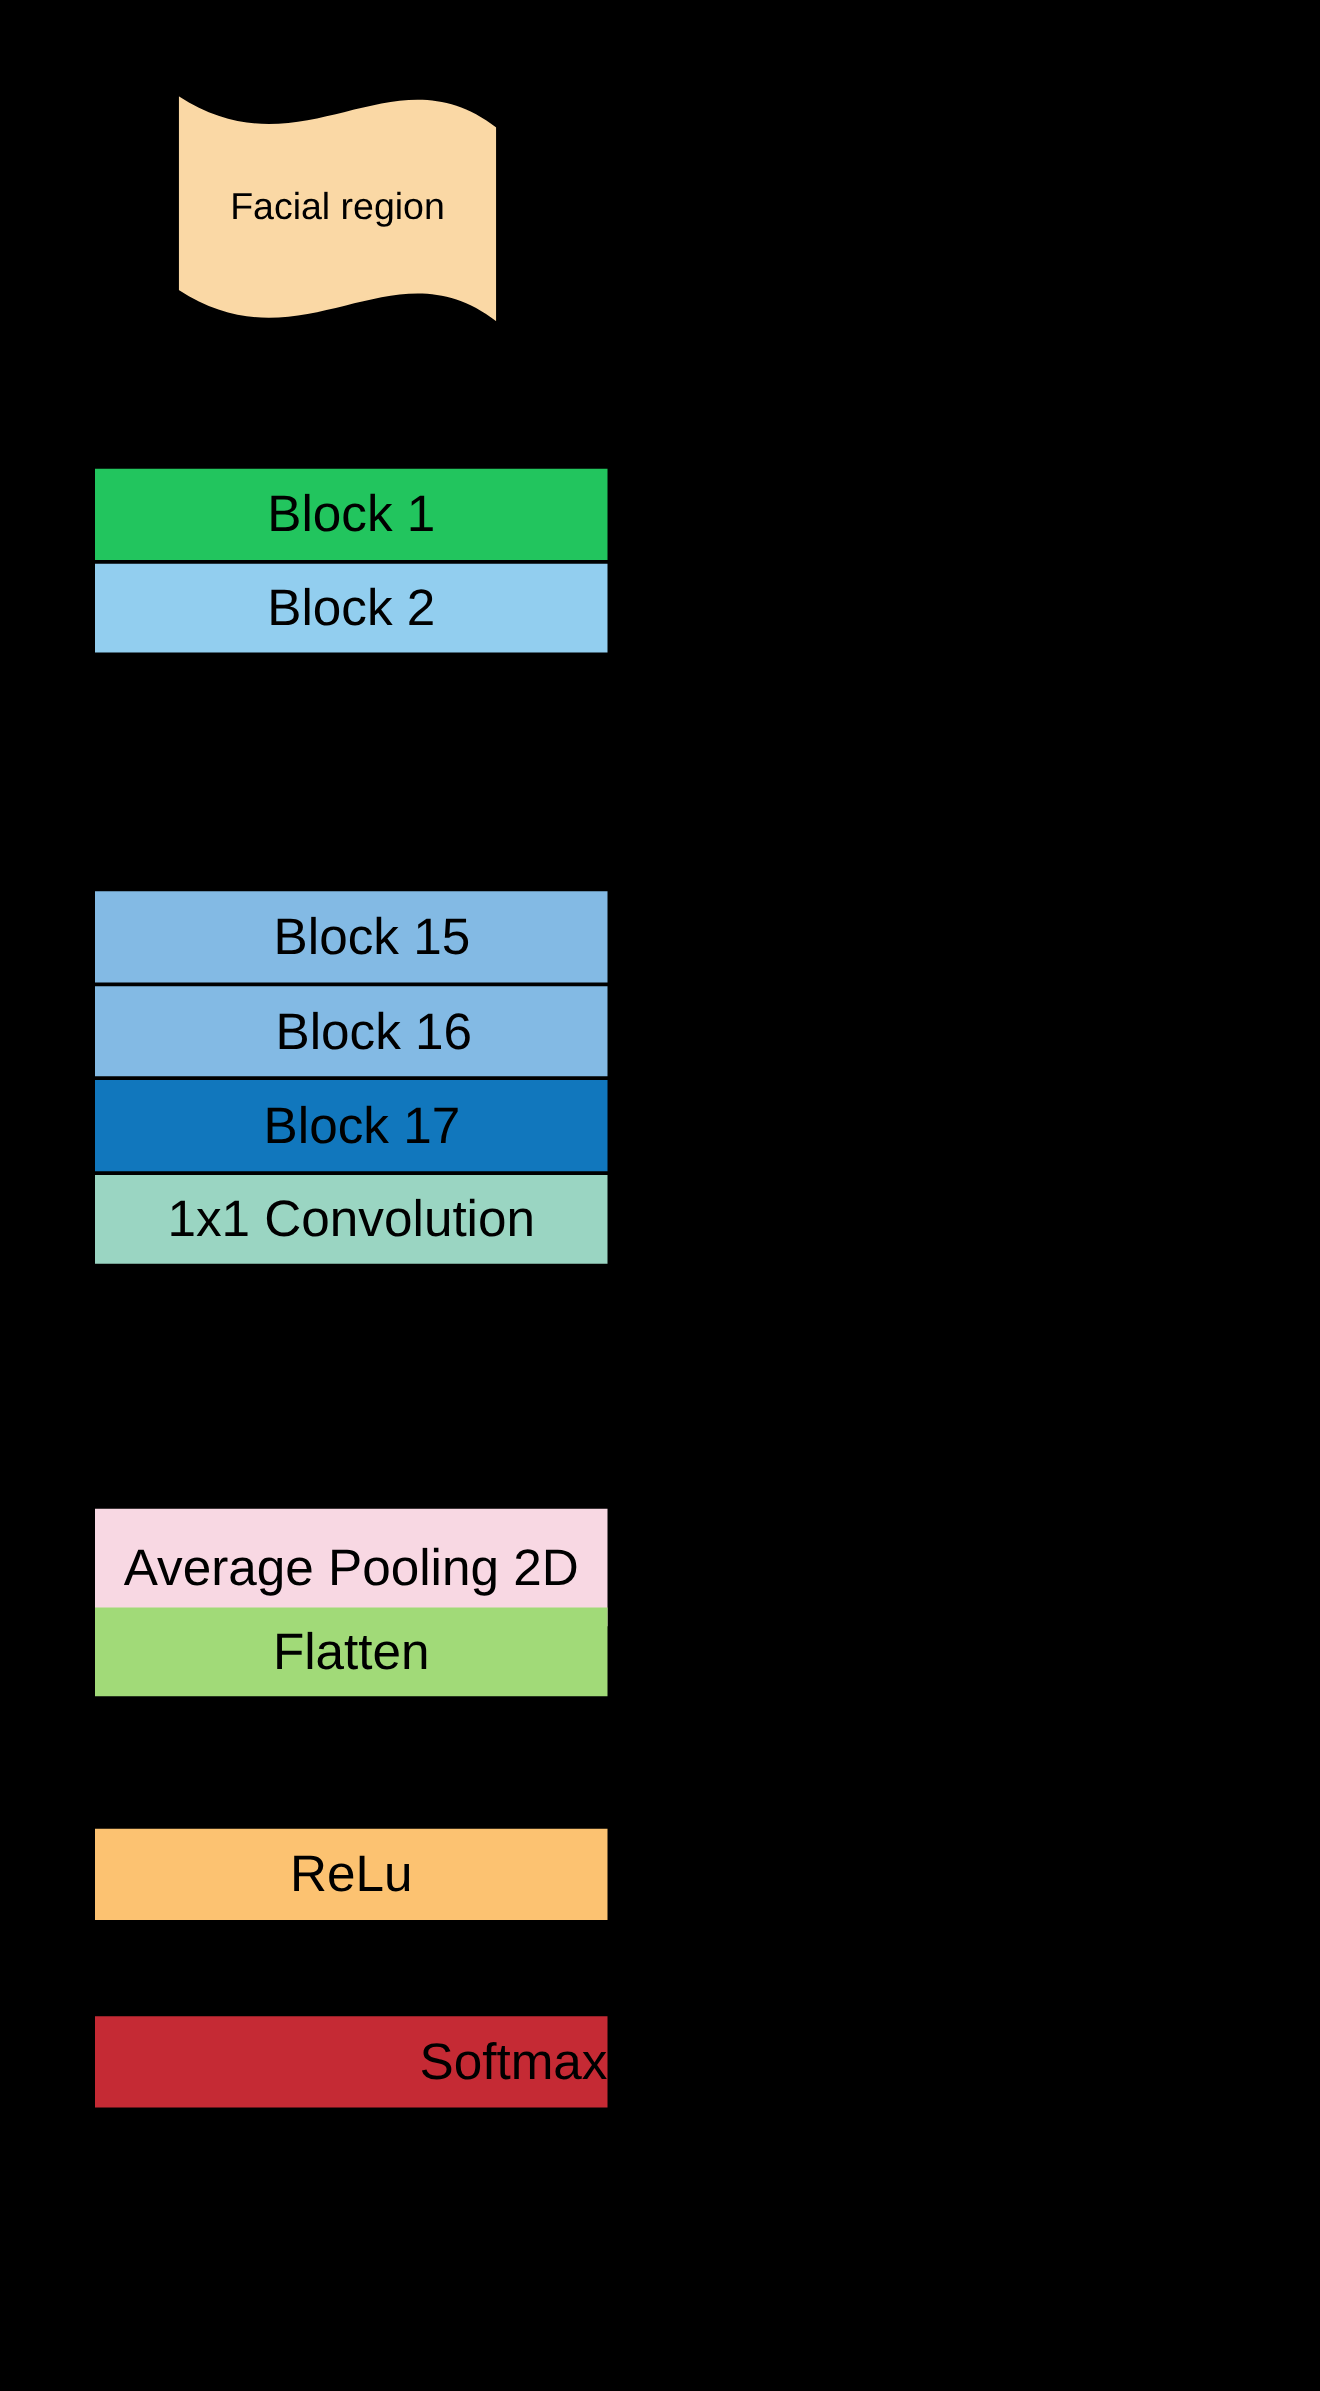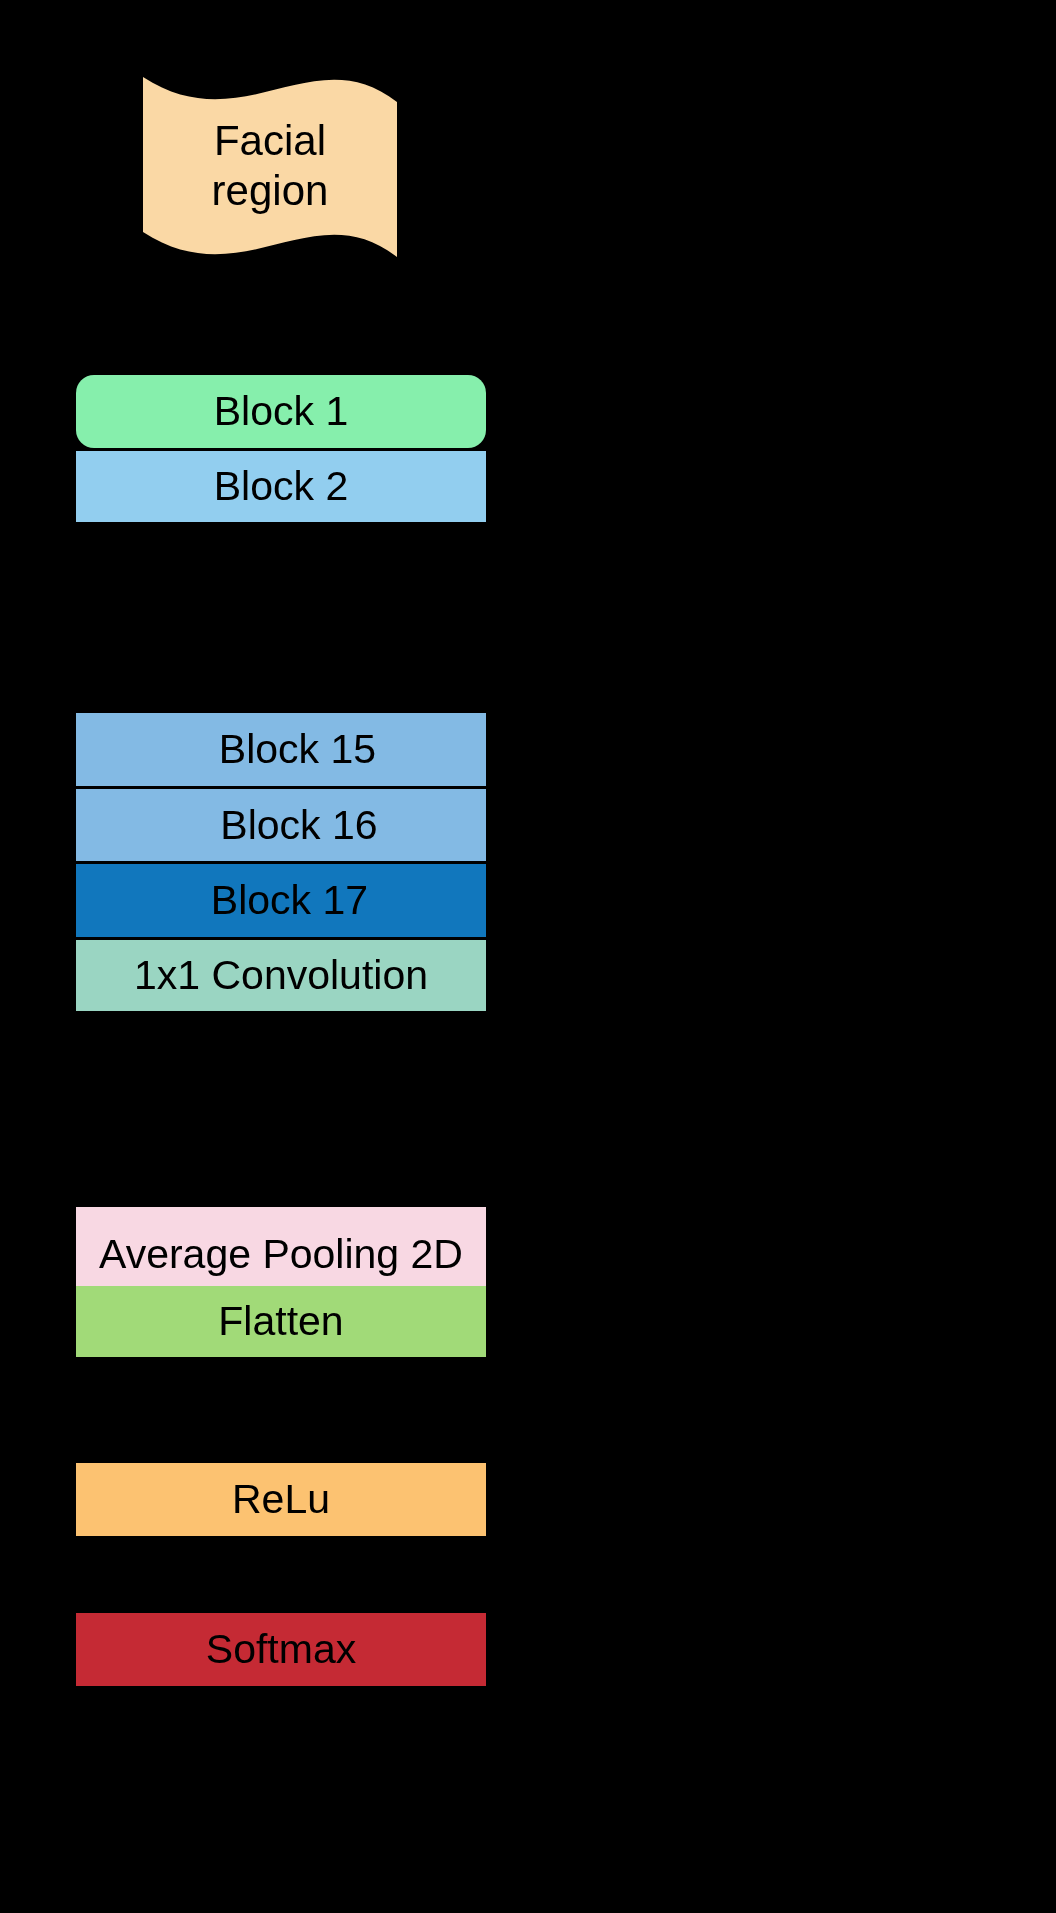--- a/index.html
+++ b/index.html
@@ -25,21 +25,21 @@
   .flag-label {
     position: absolute;
     left: 170px;
     top: 68px;
     width: 200px;
     height: 196px;
     display: flex;
     align-items: center;
     justify-content: center;
     text-align: center;
-    font-size: 42px;
+    font-size: 30px;
     line-height: 1.2;
     color: #000000;
   }
   .block {
     position: absolute;
     left: 76px;
     width: 410px;
     display: flex;
     align-items: center;
     justify-content: center;
@@ -65,21 +65,21 @@
 
   <svg class="flag-svg" viewBox="0 0 254 196" aria-hidden="true">
     <path d="M 0,9
              C 100,74 170,-31 254,34
              L 254,189
              C 170,124 100,229 0,164
              Z" fill="#FAD8A5"></path>
   </svg>
   <div class="flag-label">Facial region</div>
 
-  <div class="block b1" style="background: #86efac; border-radius: 18px;">
+  <div class="block b1" style="background: #22c55e;">
     <span>Block 1</span>
   </div>
   <div class="block b2" style="background: rgb(146, 206, 239);">
     <span>Block 2</span>
   </div>
   <div class="block b15" style="background: rgb(131, 186, 228); padding-left: 33px;">
     <span>Block 15</span>
   </div>
   <div class="block b16" style="background: rgb(131, 186, 228);">
     <span>Block 16</span>
@@ -92,17 +92,17 @@
   </div>
   <div class="block avg" style="background: rgb(248, 216, 227);">
     <span>Average Pooling 2D</span>
   </div>
   <div class="block flat" style="background: rgb(161, 218, 120);">
     <span>Flatten</span>
   </div>
   <div class="block relu" style="background: rgb(252, 194, 113);">
     <span>ReLu</span>
   </div>
-  <div class="block soft" style="background: rgb(197, 42, 52);">
+  <div class="block soft" style="background: rgb(197, 42, 52); justify-content: flex-end;">
     <span>Softmax</span>
   </div>
 
 </div>
 
 </body></html>

